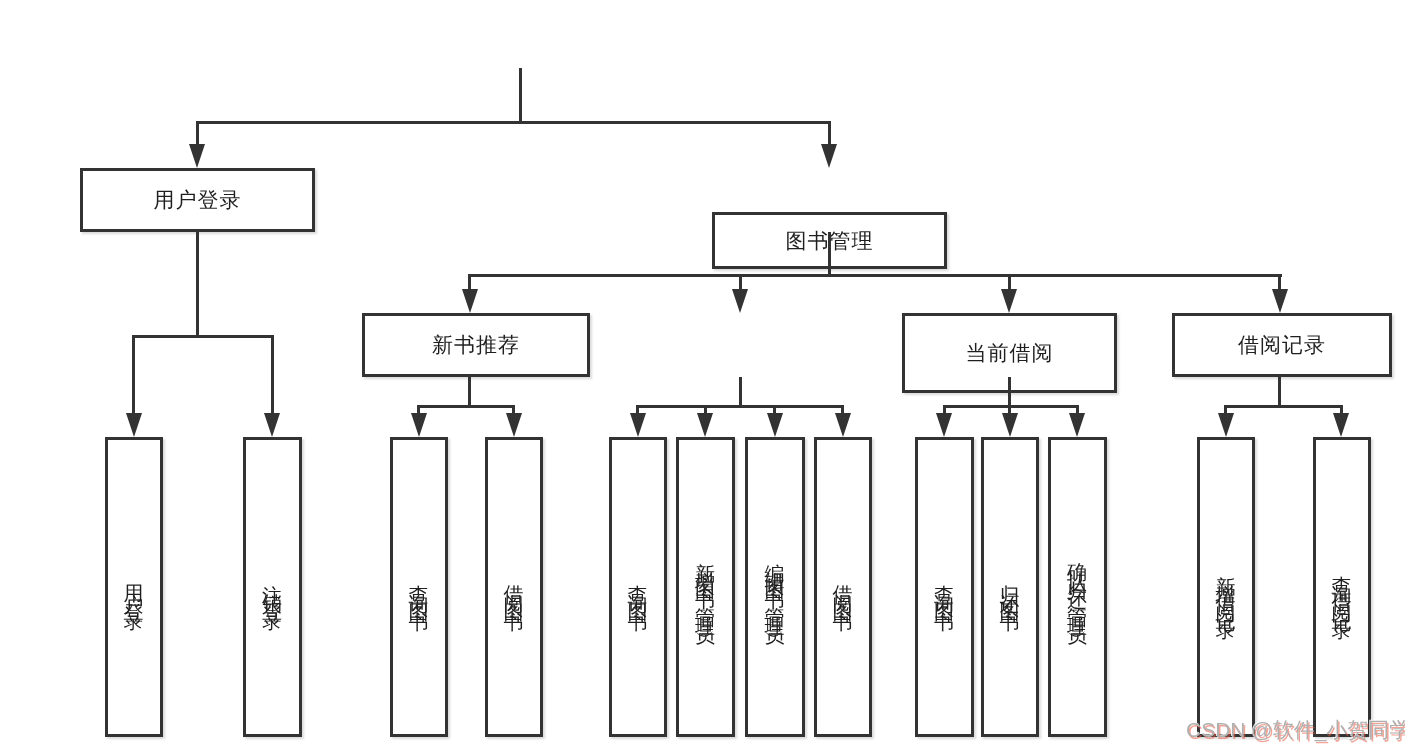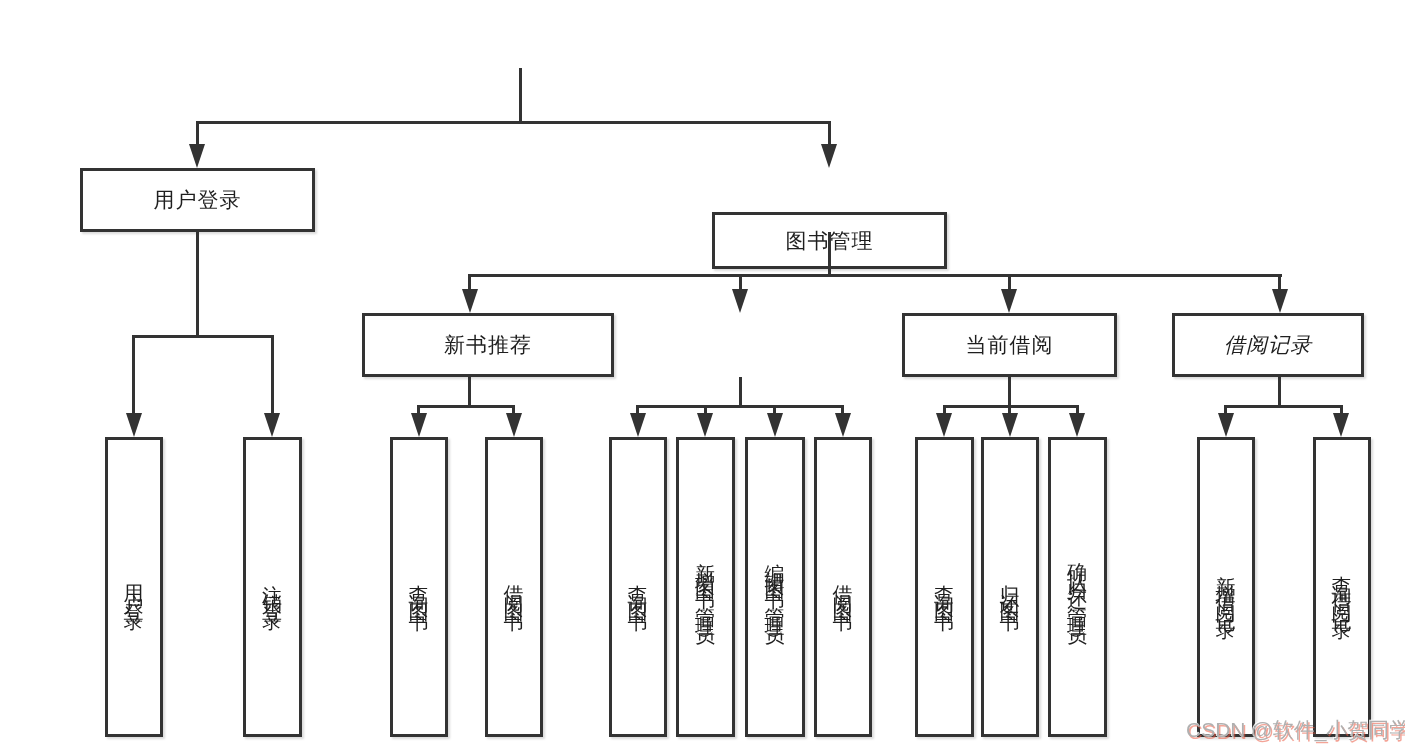--- a/index.html
+++ b/index.html
@@ -35,27 +35,27 @@
 <div class="canvas">
 
 
   <div class="box" style="left:80px; top:168px; width:235px; height:64px;">
     <span class="hlabel">用户登录</span>
   </div>
   <div class="box" style="left:712px; top:168px; width:235px; height:57px;margin-top:44px;">
     <span class="hlabel">图书管理</span>
   </div>
 
-  <div class="box" style="left:362px; top:313px; width:252px; height:64px;">
+  <div class="box" style="left:362px; top:313px; width:228px; height:64px;">
     <span class="hlabel">新书推荐</span>
   </div>
-  <div class="box" style="left:902px; top:313px; width:215px; height:64px;">
+  <div class="box" style="left:902px; top:313px; width:215px; height:80px;">
     <span class="hlabel">当前借阅</span>
   </div>
-  <div class="box" style="left:1172px; top:313px; width:192px; height:64px;font-style:italic;">
+  <div class="box" style="left:1172px; top:313px; width:220px; height:64px;">
     <span class="hlabel">借阅记录</span>
   </div>
 
   <div class="box" style="left:105px; top:437px; width:58px; height:300px;">
     <span class="vlabel">用户登录</span>
   </div>
   <div class="box" style="left:243px; top:437px; width:59px; height:300px;">
     <span class="vlabel">注销登录</span>
   </div>
 

